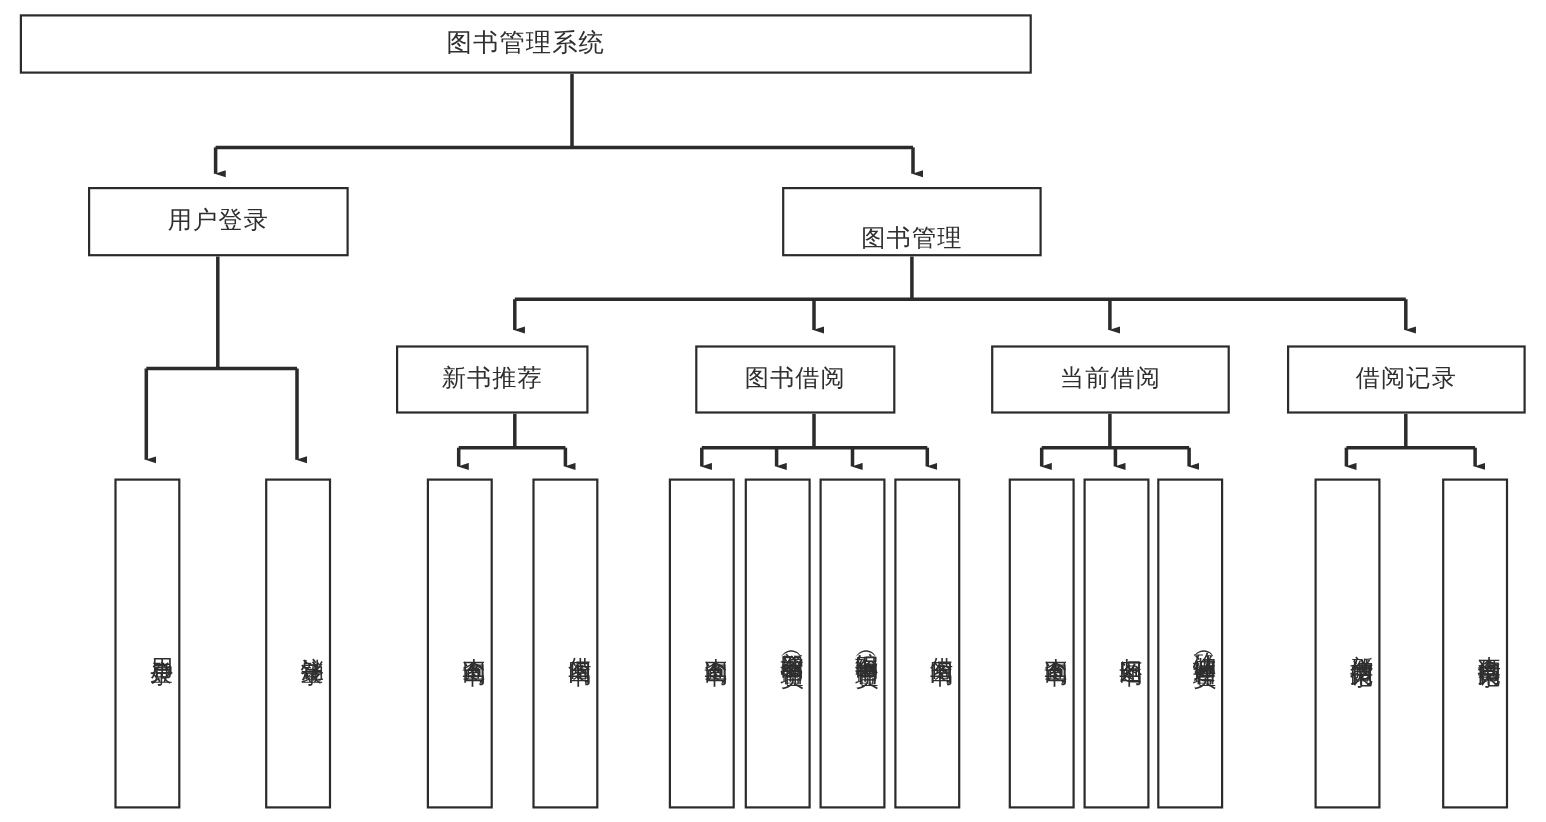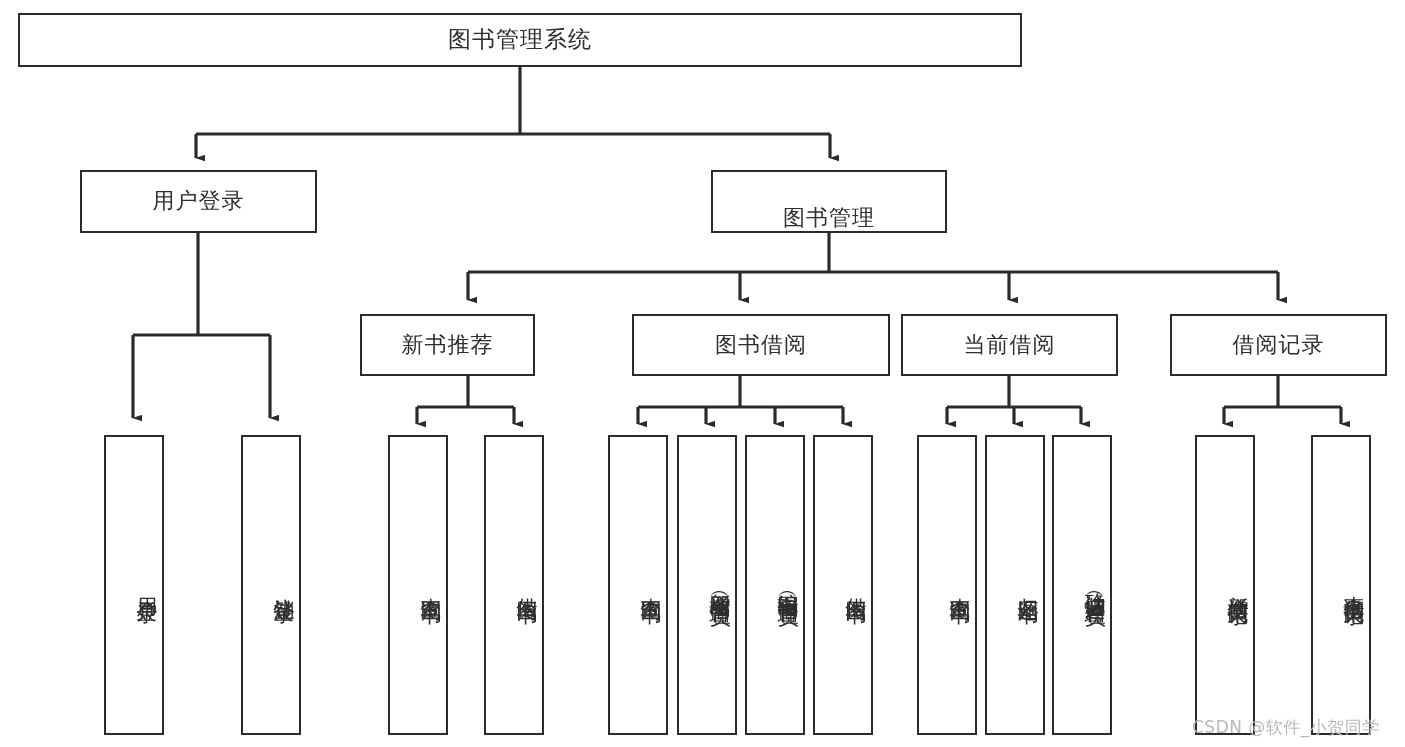--- a/index.html
+++ b/index.html
@@ -120,37 +120,37 @@
       <path d="M 1014 407 L 1014 424" marker-end="url(#arrow)"></path>
       <path d="M 1081 407 L 1081 424" marker-end="url(#arrow)"></path>
 
       <path d="M 1278 376 L 1278 407"></path>
       <path d="M 1224 407 L 1341 407"></path>
       <path d="M 1224 407 L 1224 424" marker-end="url(#arrow)"></path>
       <path d="M 1341 407 L 1341 424" marker-end="url(#arrow)"></path>
     </g>
   </svg>
 
-  <div class="node h root" style="left:18px; top:13px; width:1004px; height:54px;text-align:center;">
+  <div class="node h root" style="left:18px; top:13px; width:920px; height:54px;text-align:center;">
     <span>图书管理系统</span>
   </div>
 
   <div class="node h" style="left:80px; top:170px; width:237px; height:63px;">
     <span>用户登录</span>
   </div>
 
   <div class="node h" style="left:711px; top:170px; width:236px; height:63px;align-items:flex-end;">
     <span>图书管理</span>
   </div>
 
   <div class="node h" style="left:360px; top:314px; width:175px; height:62px;">
     <span>新书推荐</span>
   </div>
 
-  <div class="node h" style="left:632px; top:314px; width:258px; height:62px;">
+  <div class="node h" style="left:632px; top:314px; width:182px; height:62px;">
     <span>图书借阅</span>
   </div>
 
   <div class="node h" style="left:901px; top:314px; width:217px; height:62px;">
     <span>当前借阅</span>
   </div>
 
   <div class="node h" style="left:1170px; top:314px; width:217px; height:62px;">
     <span>借阅记录</span>
   </div>
@@ -200,15 +200,14 @@
   </div>
 
   <div class="node v" style="left:1195px; top:435px; width:60px; height:300px;">
     <span class="vtext">新增借阅记录</span>
   </div>
 
   <div class="node v" style="left:1311px; top:435px; width:60px; height:300px;">
     <span class="vtext">查询借阅记录</span>
   </div>
 
-  <div class="watermark" style="left:1192px; top:716px;">CSDN @软件_小贺同学</div>
 
 </div>
 
 </body></html>

